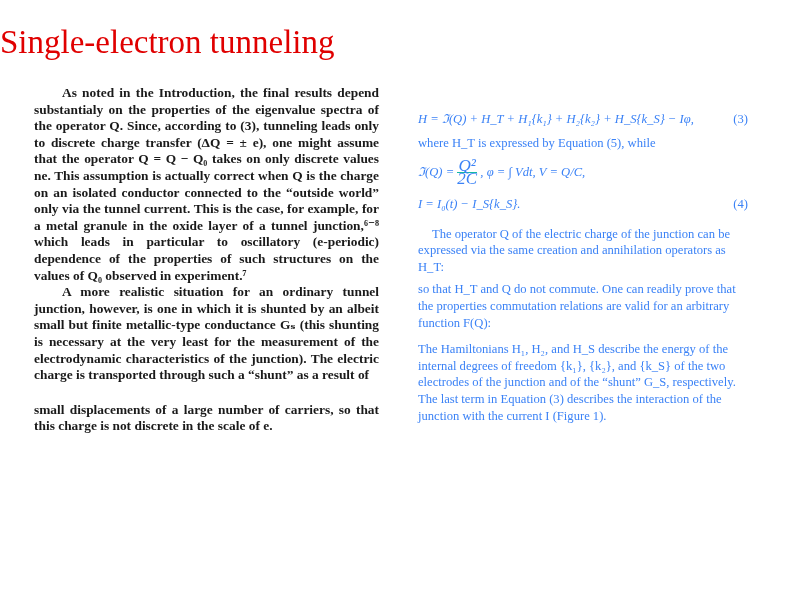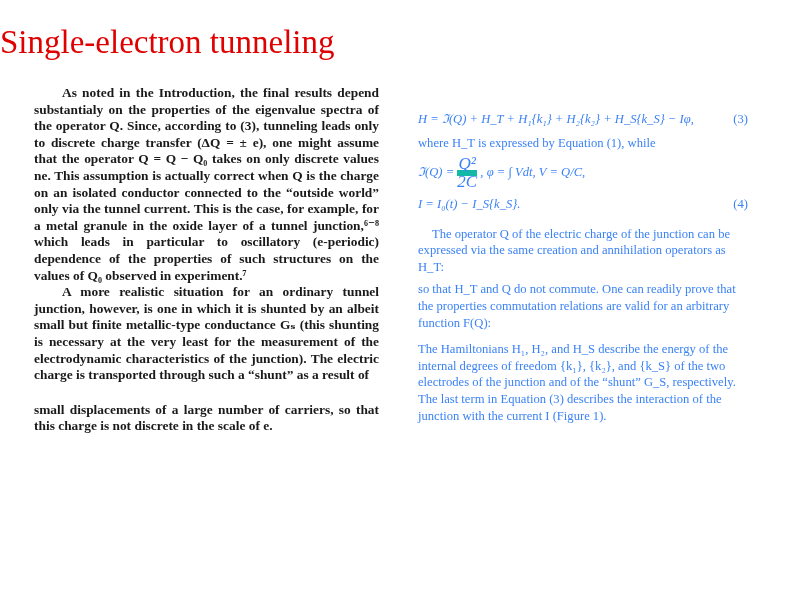--- a/index.html
+++ b/index.html
@@ -12,39 +12,39 @@
   .left p { margin:0; }
   .left .indent { text-indent:28px; }
   .left .gap { margin-top:18px; }
   .right { position:absolute; left:418px; top:85px; width:330px; font-size:12.6px; line-height:16.6px; color:#3b82f6;margin-top:24px; }
   .eq { position:relative; font-style:italic; height:20px; line-height:20px; }
   .eq .num { position:absolute; right:0; top:0; font-style:normal; }
   .right p { margin:0; }
   .right .indent { text-indent:14px; }
   .frac { display:inline-block; vertical-align:middle; text-align:center; font-size:17px; line-height:12px; }
   .frac span { display:block; }
-  .frac .den { border-top:6px solid #14b8a6; }
+  .frac .den { border-top:1px solid #14b8a6; }
 </style>
 </head>
 <body>
 
 <div class="title">Single-electron tunneling</div>
 
 <div class="left">
   <p class="indent">As noted in the Introduction, the final results depend substantialy on the properties of the eigenvalue spectra of the operator Q. Since, according to (3), tunneling leads only to discrete charge transfer (ΔQ = ± e), one might assume that the operator Q = Q − Q₀ takes on only discrete values ne. This assumption is actually correct when Q is the charge on an isolated conductor connected to the “outside world” only via the tunnel current. This is the case, for example, for a metal granule in the oxide layer of a tunnel junction,⁶⁻⁸ which leads in particular to oscillatory (e-periodic) dependence of the properties of such structures on the values of Q₀ observed in experiment.⁷</p>
   <p class="indent">A more realistic situation for an ordinary tunnel junction, however, is one in which it is shunted by an albeit small but finite metallic-type conductance Gₛ (this shunting is necessary at the very least for the measurement of the electrodynamic characteristics of the junction). The electric charge is transported through such a “shunt” as a result of</p>
   <p class="gap">small displacements of a large number of carriers, so that this charge is not discrete in the scale of e.</p>
 </div>
 
 <div class="right">
   <div class="eq">
     <span>H = ℑ(Q) + H_T + H₁{k₁} + H₂{k₂} + H_S{k_S} − Iφ,</span>
     <span class="num">(3)</span>
   </div>
-  <p style="margin-top:6px">where H_T is expressed by Equation (1), while</p>
+  <p style="margin-top:6px">where H_T is expressed by Equation (5), while</p>
   <div class="eq" style="height:32px;line-height:32px;margin-top:4px">
     <span>ℑ(Q) =</span>
     <span class="frac"><span>Q²</span><span class="den">2C</span></span>
     <span>,     φ = ∫ Vdt,     V = Q/C,</span>
   </div>
   <div class="eq" style="margin-top:6px">
     <span>I = I₀(t) − I_S{k_S}.</span>
     <span class="num">(4)</span>
   </div>
   <p class="indent" style="margin-top:12px">The operator Q of the electric charge of the junction can be expressed via the same creation and annihilation operators as H_T:</p>

